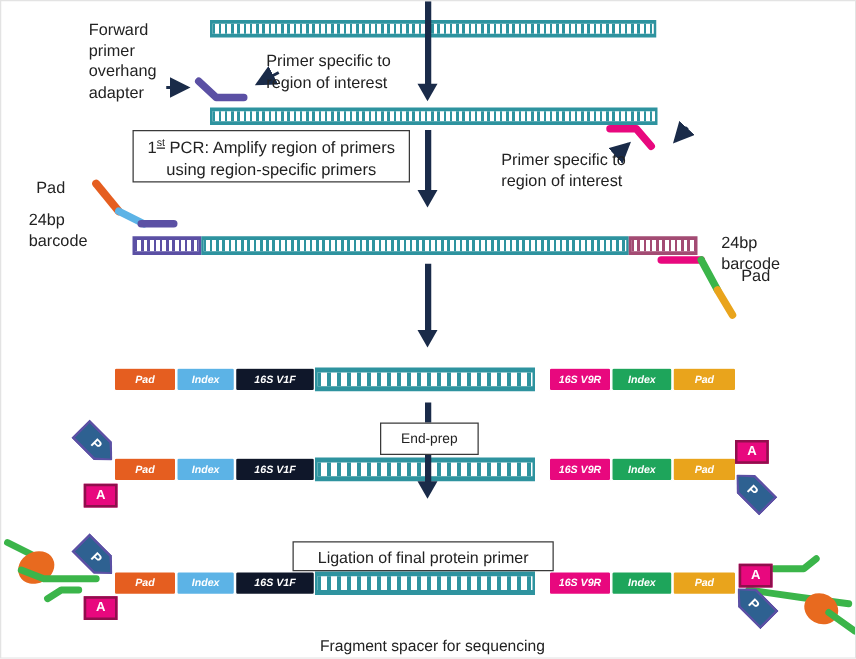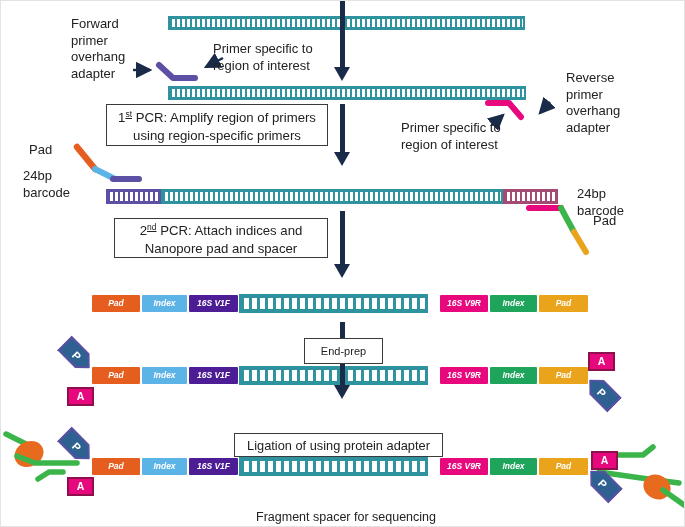--- a/index.html
+++ b/index.html
@@ -23,21 +23,21 @@
     display:flex;flex-direction:column;align-items:center;justify-content:center;
     font-size:13.2px;line-height:17px;text-align:center;color:#222;}
   sup{font-size:8.5px;text-decoration:underline;}
   
   .bar{position:absolute;left:90px;width:498px;height:19px;display:flex;z-index:2;}
   .seg{box-sizing:border-box;height:19px;border:1.5px solid #fff;border-radius:2px;
     color:#fff;font-weight:bold;font-style:italic;font-size:8.5px;line-height:16px;
     text-align:center;white-space:nowrap;overflow:hidden;}
   .s-padl{width:50px;background:#E55E20;}
   .s-idxl{width:47px;background:#5CB3E6;}
-  .s-v1f{width:51px;background:#4c1d95;}
+  .s-v1f{width:64px;background:#0f172a;}
   .s-v9r{width:50px;background:#E8087E;margin-left:11px;}
   .s-idxr{width:49px;background:#1EA55B;}
   .s-padr{width:51px;background:#E9A41C;}
   .seg-ladder{flex:1;box-sizing:border-box;height:19px;
     border-top:4px solid #2E939F;border-bottom:4px solid #2E939F;
     border-left:2px solid #2E939F;border-right:2px solid #2E939F;
     background:repeating-linear-gradient(90deg,#2E939F 0 3px,#fff 3px 8px);}
   
   .ptag{position:absolute;width:36px;height:21px;z-index:4;transform:rotate(45deg);}
   .ptag .outer{position:absolute;inset:0;background:#5B50A4;}
@@ -119,39 +119,34 @@
       <polyline points="618,454 642,454 652,446" fill="none" stroke="#3BB54A" stroke-width="5.5" stroke-linecap="round" stroke-linejoin="round"></polyline>
       <polyline points="598,471 640,477 678,482" fill="none" stroke="#3BB54A" stroke-width="5.5" stroke-linecap="round" stroke-linejoin="round"></polyline>
       <ellipse cx="656" cy="486" rx="14" ry="12" fill="#E86A1F" transform="rotate(28 656 486)"></ellipse>
       <line x1="662" y1="489" x2="683" y2="504" stroke="#3BB54A" stroke-width="5.5" stroke-linecap="round"></line>
     </g>
   </svg>
 
   <div class="lbl" style="left:70px;top:15px;width:66px">Forward primer overhang adapter</div>
   <div class="lbl" style="left:212px;top:40px;width:106px">Primer specific to region of interest</div>
   <div class="lbl" style="left:400px;top:119px;width:106px">Primer specific to region of interest</div>
-  <div class="lbl" style="left:565px;top:69px;width:70px">Reverse primer overhang adapter</div>
   <div class="lbl" style="left:28px;top:141px">Pad</div>
   <div class="lbl" style="left:22px;top:167px;width:62px">24bp barcode</div>
   <div class="lbl" style="left:576px;top:185px;width:62px">24bp barcode</div>
   <div class="lbl" style="left:592px;top:212px">Pad</div>
 
   <div class="stepbox" style="left:105px;top:103px;width:220px;height:40px">
     <div><span>1</span><sup>st</sup><span> PCR: Amplify region of primers</span></div>
     <div>using region-specific primers</div>
   </div>
-  <div class="stepbox" style="left:113px;top:217px;width:212px;height:38px">
-    <div><span>2</span><sup>nd</sup><span> PCR: Attach indices and</span></div>
-    <div>Nanopore pad and spacer</div>
-  </div>
   <div class="stepbox" style="left:303px;top:337px;width:77px;height:24px;font-size:11px">
     <div>End-prep</div>
   </div>
   <div class="stepbox" style="left:233px;top:432px;width:207px;height:22px;font-size:12.8px">
-    <div>Ligation of using protein adapter</div>
+    <div>Ligation of final protein primer</div>
   </div>
 
   <div class="bar" style="top:293px">
     <div class="seg s-padl">Pad</div>
     <div class="seg s-idxl">Index</div>
     <div class="seg s-v1f">16S V1F</div>
     <div class="seg-ladder"></div>
     <div class="seg s-v9r">16S V9R</div>
     <div class="seg s-idxr">Index</div>
     <div class="seg s-padr">Pad</div>

